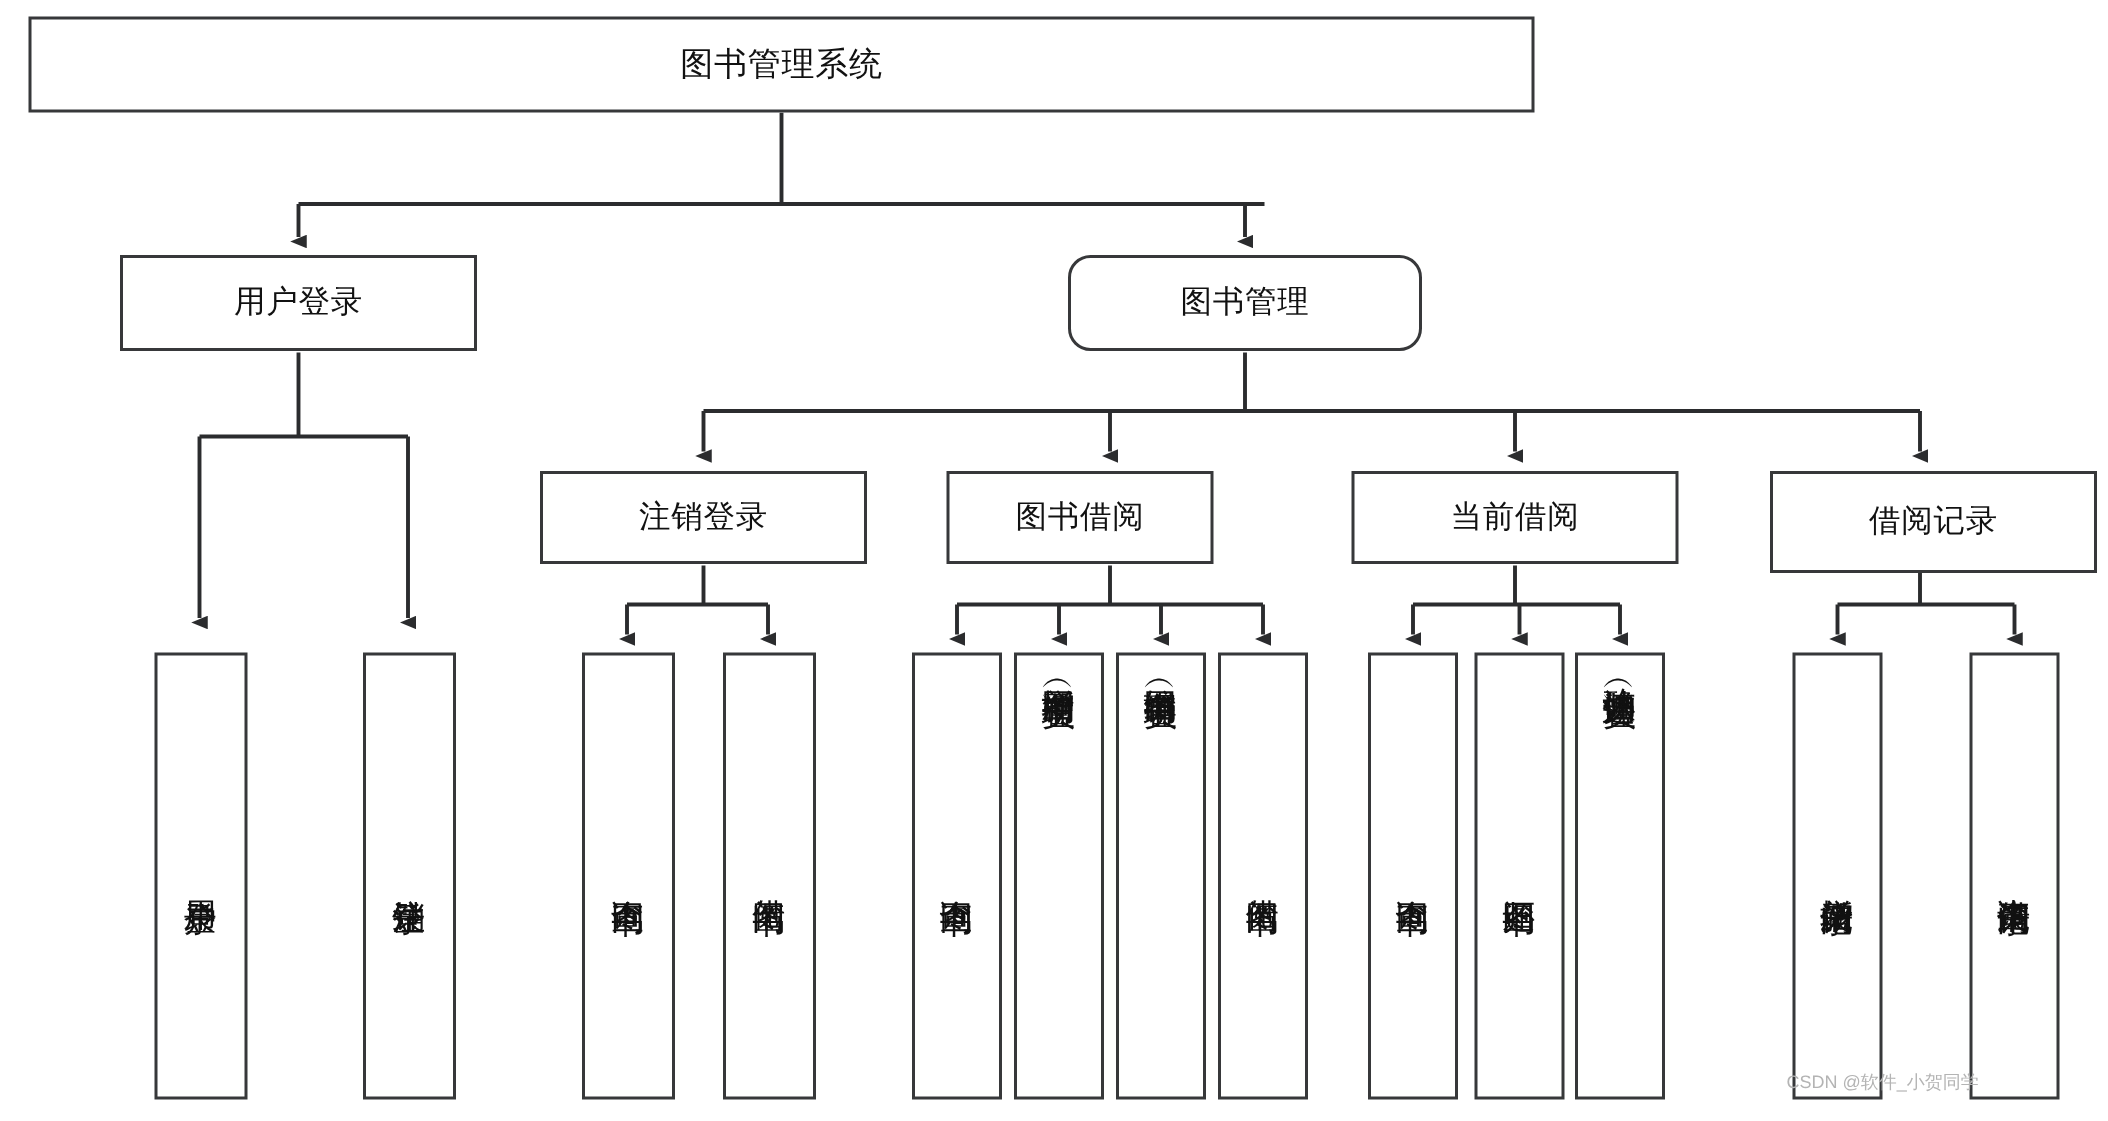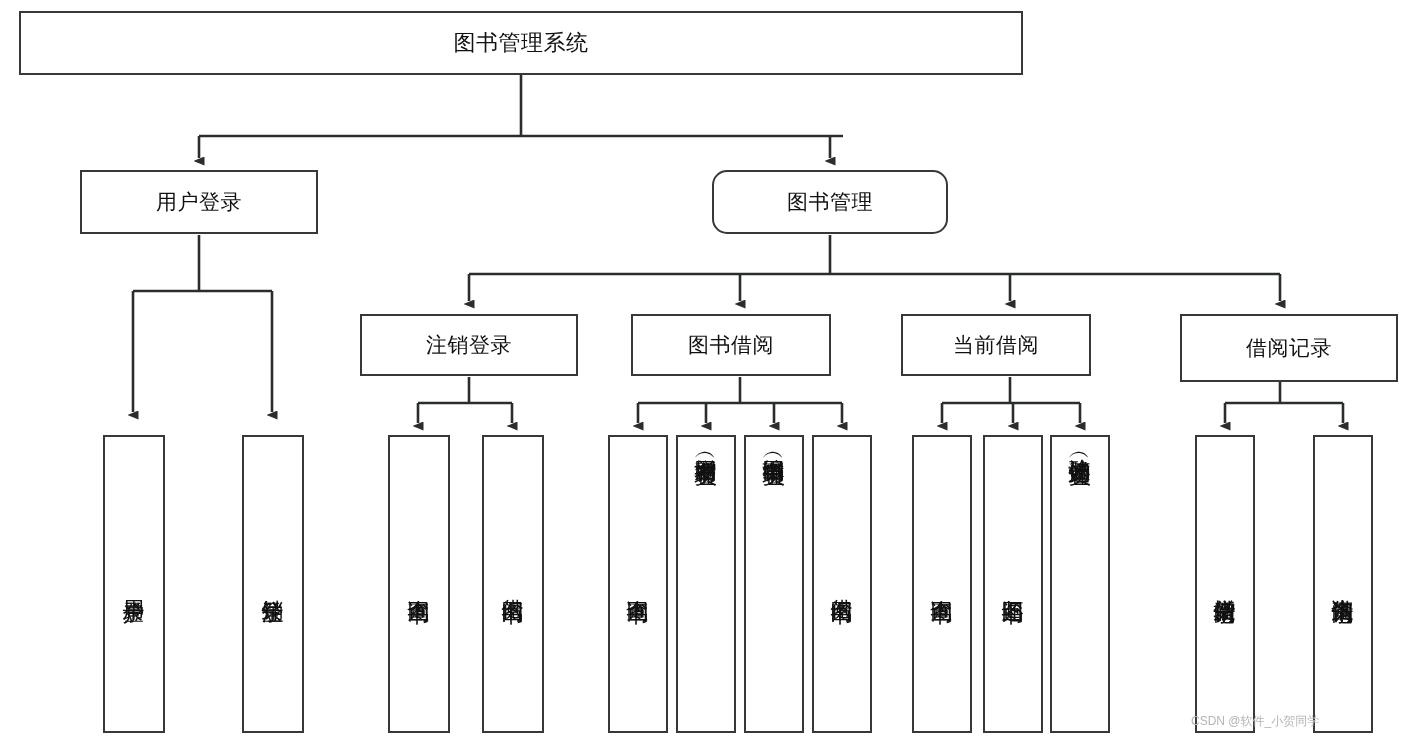--- a/index.html
+++ b/index.html
@@ -143,24 +143,24 @@
   <div class="node horiz" style="left:80px; top:170px; width:238px; height:64px;">
     <span class="label">用户登录</span>
   </div>
   <div class="node horiz" style="left:712px; top:170px; width:236px; height:64px;border-radius:15px;">
     <span class="label">图书管理</span>
   </div>
 
   <div class="node horiz" style="left:360px; top:314px; width:218px; height:62px;">
     <span class="label">注销登录</span>
   </div>
-  <div class="node horiz" style="left:631px; top:314px; width:200px; height:62px;">
+  <div class="node horiz" style="left:631px; top:314px; width:178px; height:62px;">
     <span class="label">图书借阅</span>
   </div>
-  <div class="node horiz" style="left:901px; top:314px; width:190px; height:62px;">
+  <div class="node horiz" style="left:901px; top:314px; width:218px; height:62px;">
     <span class="label">当前借阅</span>
   </div>
   <div class="node horiz" style="left:1180px; top:314px; width:218px; height:68px;">
     <span class="label">借阅记录</span>
   </div>
 
   <div class="node vert center" style="left:103px; top:435px; width:62px; height:298px;">
     <span class="label">用户登录</span>
   </div>
   <div class="node vert center" style="left:242px; top:435px; width:62px; height:298px;">

